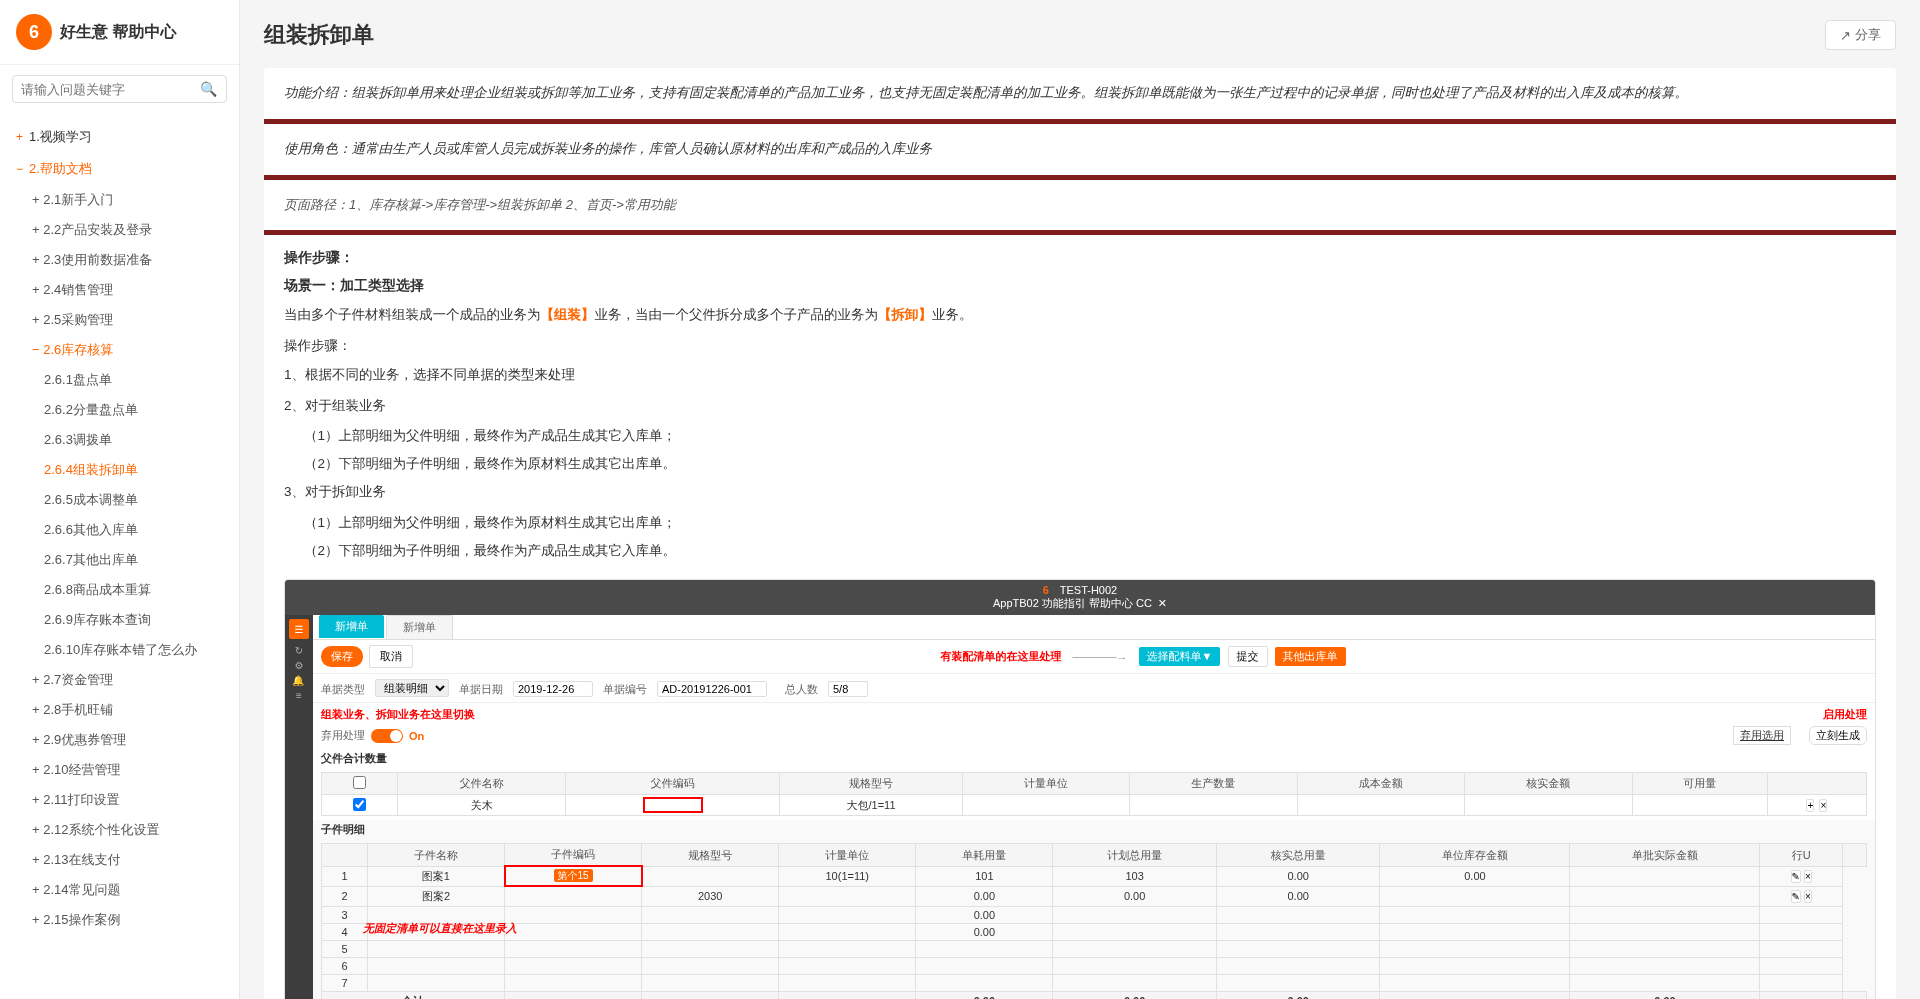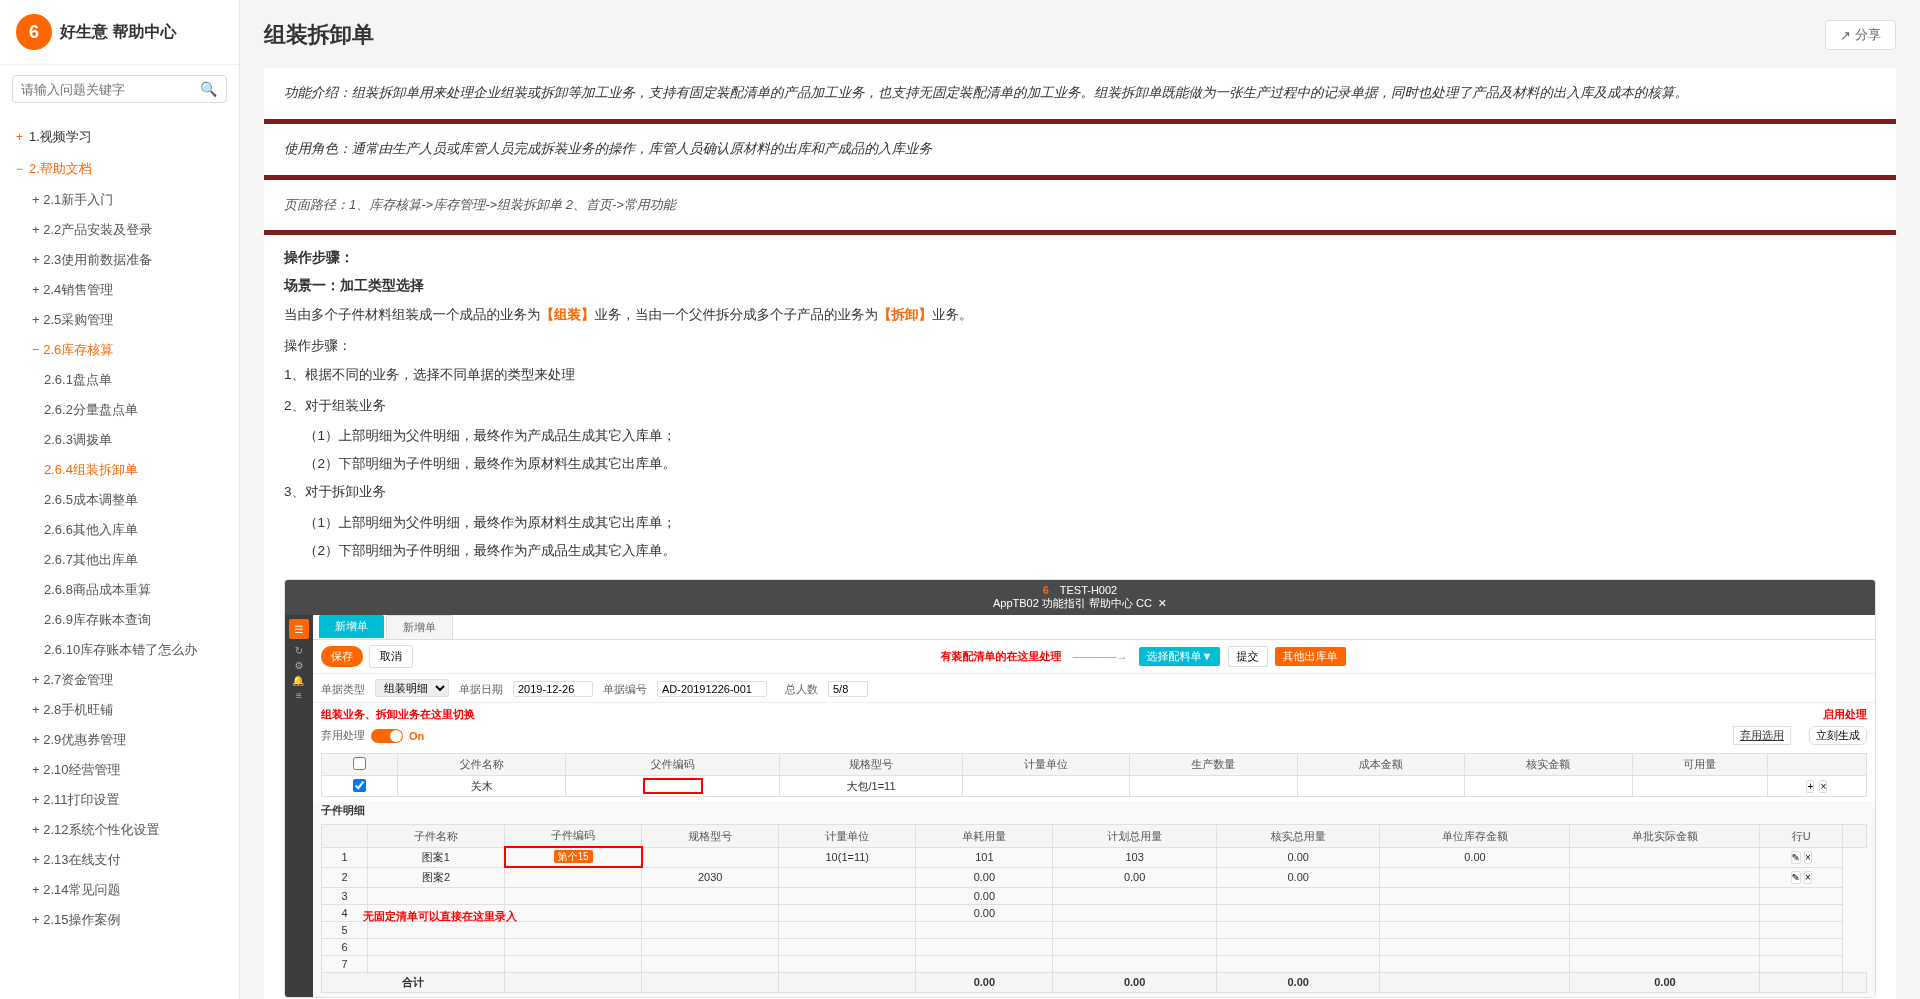--- a/index.html
+++ b/index.html
@@ -503,20 +503,21 @@
                     <span style="font-size:11px;color:#666;">弃用处理</span>
                     <div style="width:32px;height:14px;background:#f60;border-radius:7px;position:relative;cursor:pointer;">
                       <div style="width:12px;height:12px;background:#fff;border-radius:50%;position:absolute;top:1px;right:1px;"></div>
                     </div>
                     <span style="font-size:11px;color:#f60;font-weight:bold;">On</span>
                     <div style="margin-left:auto;border:1px solid #ddd;padding:1px 6px;border-radius:0;font-size:11px;cursor:pointer;text-decoration:underline;">弃用选用</div>
                     <button style="background:#fff;border:1px solid #ddd;padding:1px 6px;border-radius:6px;font-size:11px;cursor:pointer;margin-left:12px;">立刻生成</button>
                   </div>
                 </div>
 
+                <div style="padding:2px 8px;font-size:11px;color:#333;background:#fff;font-weight:bold;">父件合计数量</div>
 
                 <div style="padding:0 8px 4px;background:#fff;">
                   <table class="soft-table" style="border:1px solid #e0e0e0;">
                     <thead>
                       <tr>
                         <th><input type="checkbox" style=""></th>
                         <th>父件名称</th>
                         <th>父件编码</th>
                         <th>规格型号</th>
                         <th>计量单位</th>
@@ -542,21 +543,21 @@
                           <button style="font-size:10px;border:1px solid #ddd;background:#fff;border-radius:2px;cursor:pointer;">+</button>
                           <button style="font-size:10px;border:1px solid #ddd;background:#fff;border-radius:2px;cursor:pointer;margin-left:2px;">×</button>
                         </td>
                       </tr>
                     </tbody>
                   </table>
                 </div>
 
                 <div style="padding:0 8px 4px;background:#f9f9f9;position:relative;">
                   <div style="font-size:11px;color:#333;font-weight:bold;padding:2px 0;">子件明细</div>
-                  <div style="position:absolute;left:50px;bottom:73px;">
+                  <div style="position:absolute;left:50px;bottom:80px;font-style:italic;">
                     <span style="color:red;font-size:11px;font-weight:bold;">无固定清单可以直接在这里录入</span>
                   </div>
                   <table class="soft-table">
                     <thead>
                       <tr style="background:#eaf4fb;">
                         <th></th>
                         <th>子件名称</th>
                         <th>子件编码</th>
                         <th>规格型号</th>
                         <th>计量单位</th>

